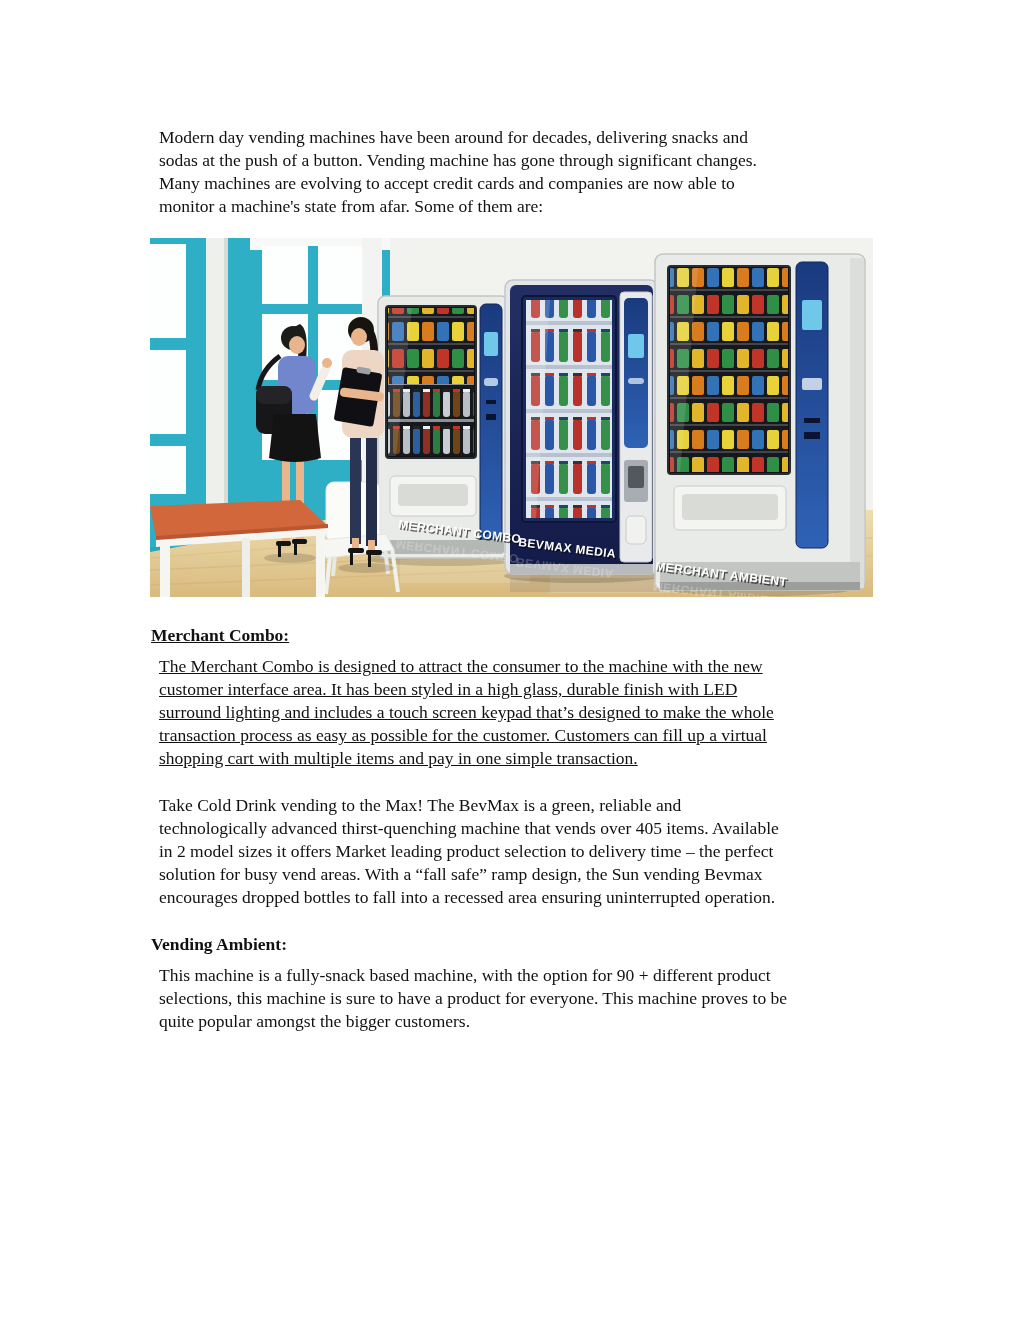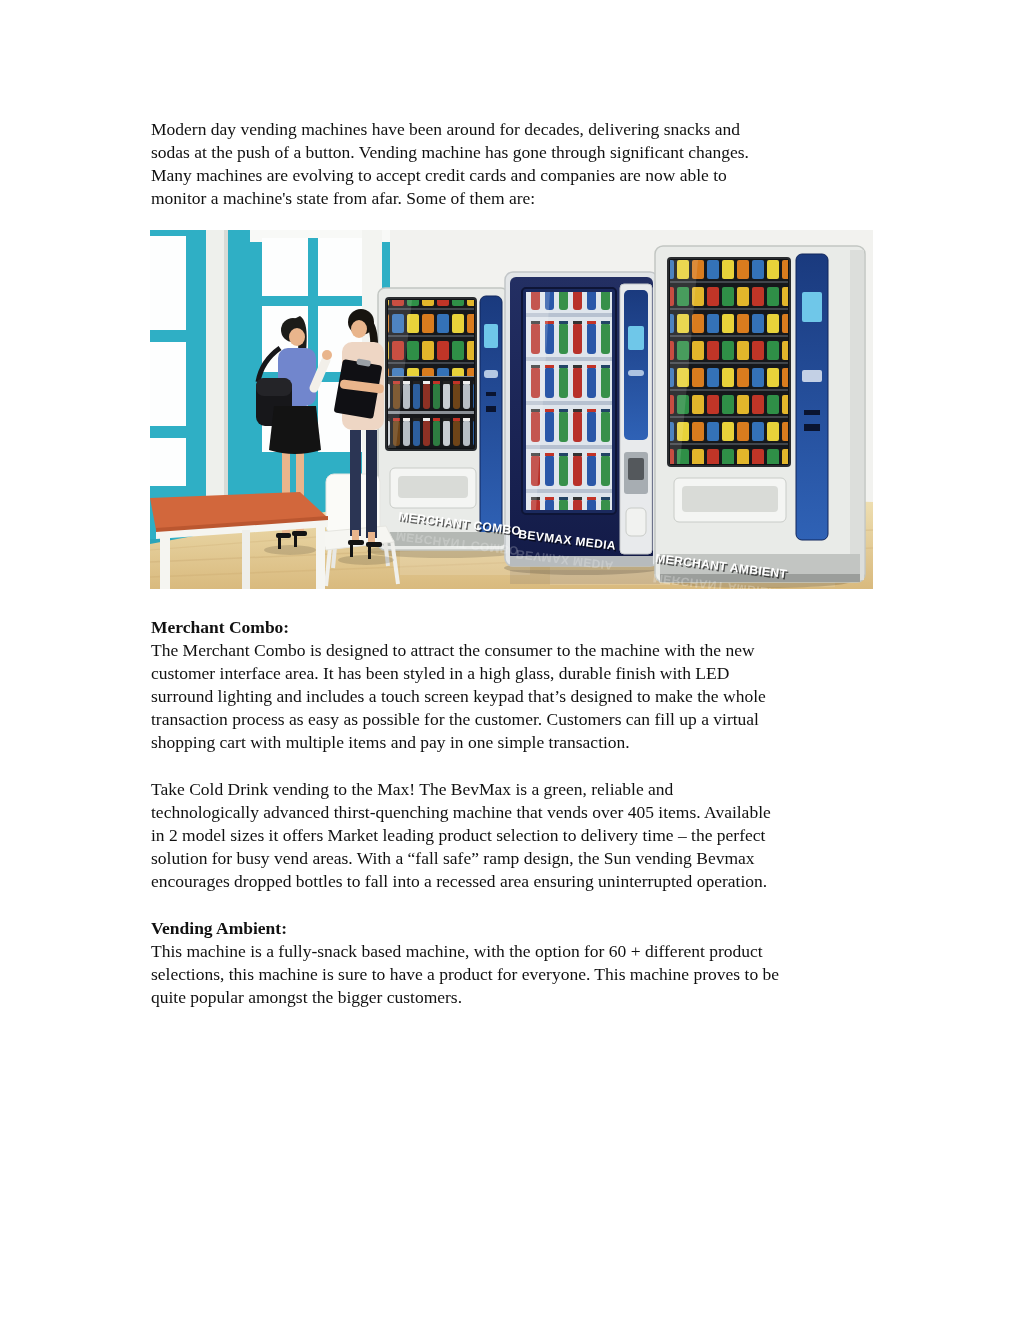--- a/index.html
+++ b/index.html
@@ -1,21 +1,21 @@
 <!DOCTYPE html>
 <html><head>
 <meta charset="utf-8">
 <style>
   html,body{margin:0;padding:0;background:#ffffff;}
   body{width:1024px;height:1325px;position:relative;font-family:"Liberation Serif",serif;color:#111;}
   .doc{position:absolute;left:151px;top:118px;width:722px;}
   .title{font-size:17.5px;line-height:23px;font-weight:bold;margin:0 0 27px 0;}
-  .para{font-size:17.5px;line-height:23px;margin:0;white-space:pre-line;}
+  .para{font-size:17.5px;line-height:23px;margin:8px;white-space:pre-line;}
   .figure{margin:20px 0 0 -1px;width:723px;height:359px;padding:0;}
-  .sec-first{margin-top:27px;}
+  .sec-first{margin-top:27px;text-decoration:underline;}
   .sec{margin-top:24px;}
   .sec-h{font-size:17.5px;line-height:23px;font-weight:bold;margin:0;}
   .scene-label{font-family:"Liberation Sans",sans-serif;font-weight:bold;font-size:12px;letter-spacing:.4px;}
 </style>
 </head>
 <body>
 
 <div class="doc">
 
 
@@ -262,18 +262,18 @@
   <section class="sec">
     <p class="para">Take Cold Drink vending to the Max! The BevMax is a green, reliable and
 technologically advanced thirst-quenching machine that vends over 405 items. Available
 in 2 model sizes it offers Market leading product selection to delivery time – the perfect
 solution for busy vend areas. With a “fall safe” ramp design, the Sun vending Bevmax
 encourages dropped bottles to fall into a recessed area ensuring uninterrupted operation.</p>
   </section>
 
   <section class="sec">
     <h2 class="sec-h">Vending Ambient:</h2>
-    <p class="para">This machine is a fully-snack based machine, with the option for 60 + different product
+    <p class="para">This machine is a fully-snack based machine, with the option for 90 + different product
 selections, this machine is sure to have a product for everyone. This machine proves to be
 quite popular amongst the bigger customers.</p>
   </section>
 
 </div>
 
 </body></html>

